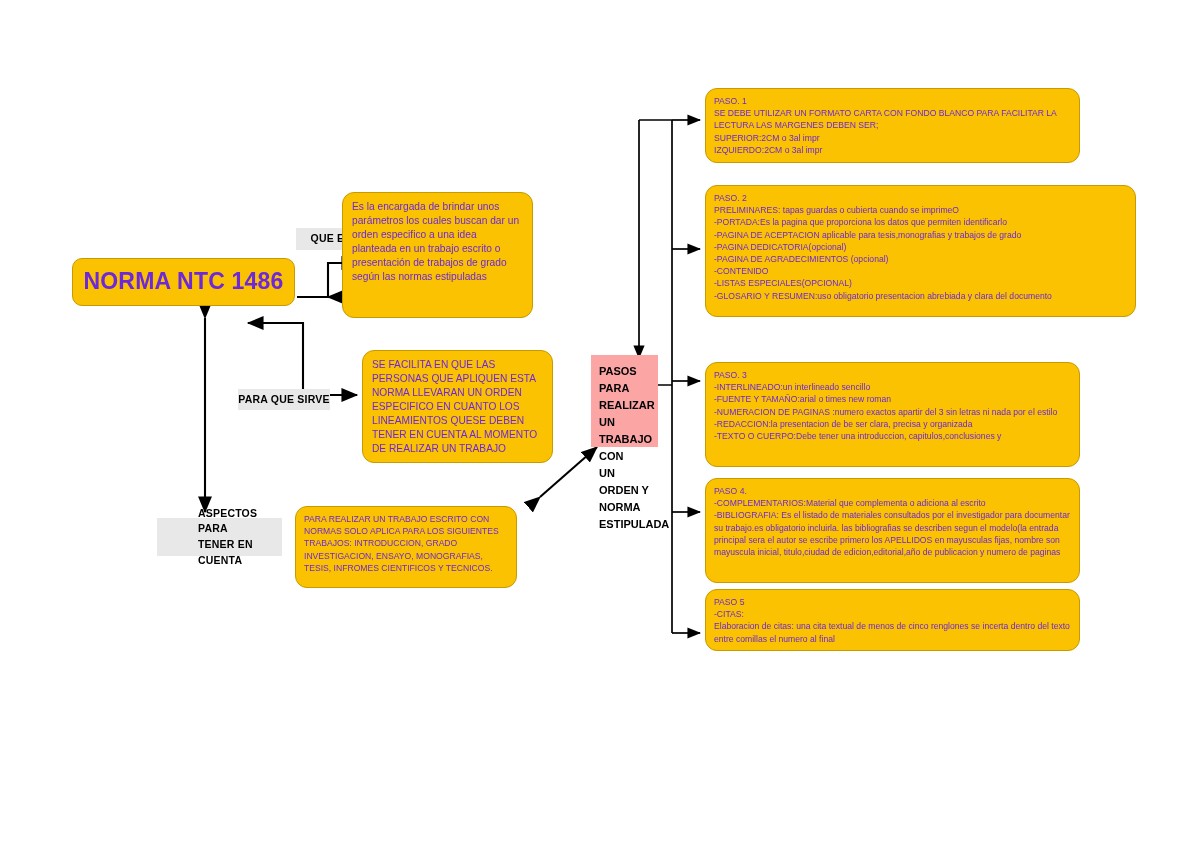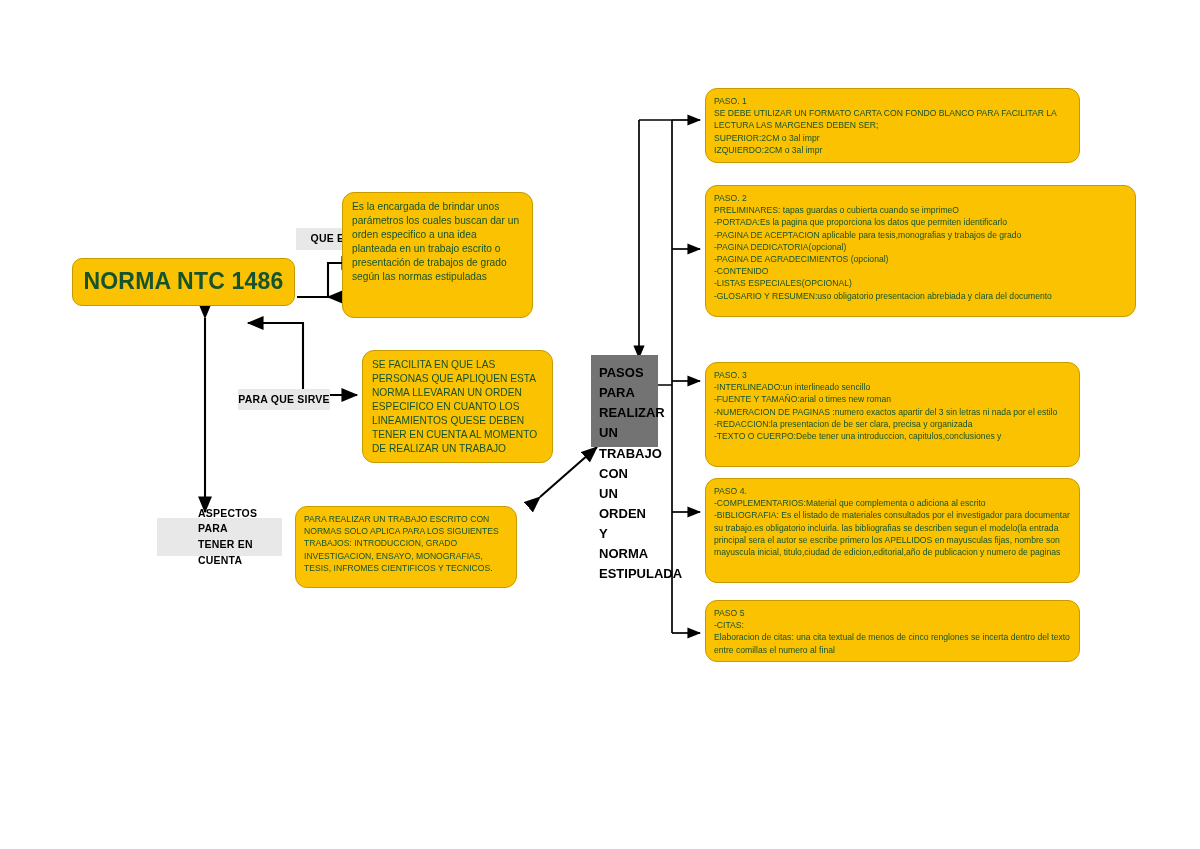--- a/index.html
+++ b/index.html
@@ -18,21 +18,21 @@
     height: 849px;
     background: #ffffff;
     overflow: hidden;
   }
   .node {
     position: absolute;
     box-sizing: border-box;
     background: #FAC200;
     border: 1px solid #c79a00;
     border-radius: 12px;
-    color: #14532d;
+    color: #6d28d9;
     line-height: 1.38;
     overflow: hidden;
   }
   .node .txt {
     display: block;
     white-space: pre-line;
   }
   
   .root {
     border-radius: 10px;
@@ -61,23 +61,23 @@
   }
   .chip.left-align {
     justify-content: flex-start;
     padding-left: 10px;
     text-align: left;
   }
   
   .hub {
     position: absolute;
     box-sizing: border-box;
-    background: #737373;
+    background: #fca5a5;
     color: #000;
-    font-size: 13px;
+    font-size: 11px;
     font-weight: bold;
     line-height: 1.55;
     padding: 8px 6px 6px 8px;
     white-space: pre-line;
   }
   .body-text {
     padding: 7px 9px 6px 9px;
     font-size: 10.2px;
   }
   .body-text.small {
@@ -203,19 +203,19 @@
 -REDACCION:la  presentacion de be ser clara, precisa y organizada
 -TEXTO O CUERPO:Debe tener una introduccion, capitulos,conclusiones y</span>
   </div>
 
   <div class="node" style="left:705px; top:478px; width:375px; height:105px;">
     <span class="txt body-text small" style="padding-bottom:0;">PASO 4.</span>
     <span class="txt body-text small" style="padding-top:0;">-COMPLEMENTARIOS:Material que complementa o adiciona al escrito
 -BIBLIOGRAFIA: Es el listado de materiales consultados por el investigador para documentar su trabajo.es obligatorio incluirla. las bibliografias se describen segun el modelo(la entrada principal sera el autor se escribe primero los APELLIDOS  en mayusculas fijas, nombre son mayuscula inicial, titulo,ciudad de edicion,editorial,año de publicacion y numero de paginas</span>
   </div>
 
-  <div class="node" style="left:705px; top:589px; width:375px; height:62px;margin-top:11px;">
+  <div class="node" style="left:705px; top:589px; width:375px; height:62px;">
     <span class="txt body-text small" style="padding-bottom:0;">PASO 5</span>
     <span class="txt body-text small" style="padding-top:0;">-CITAS:
 Elaboracion de citas: una cita textual de menos de cinco renglones se incerta dentro del texto entre comillas el numero al final</span>
   </div>
 
 </div>
 
 </body></html>

